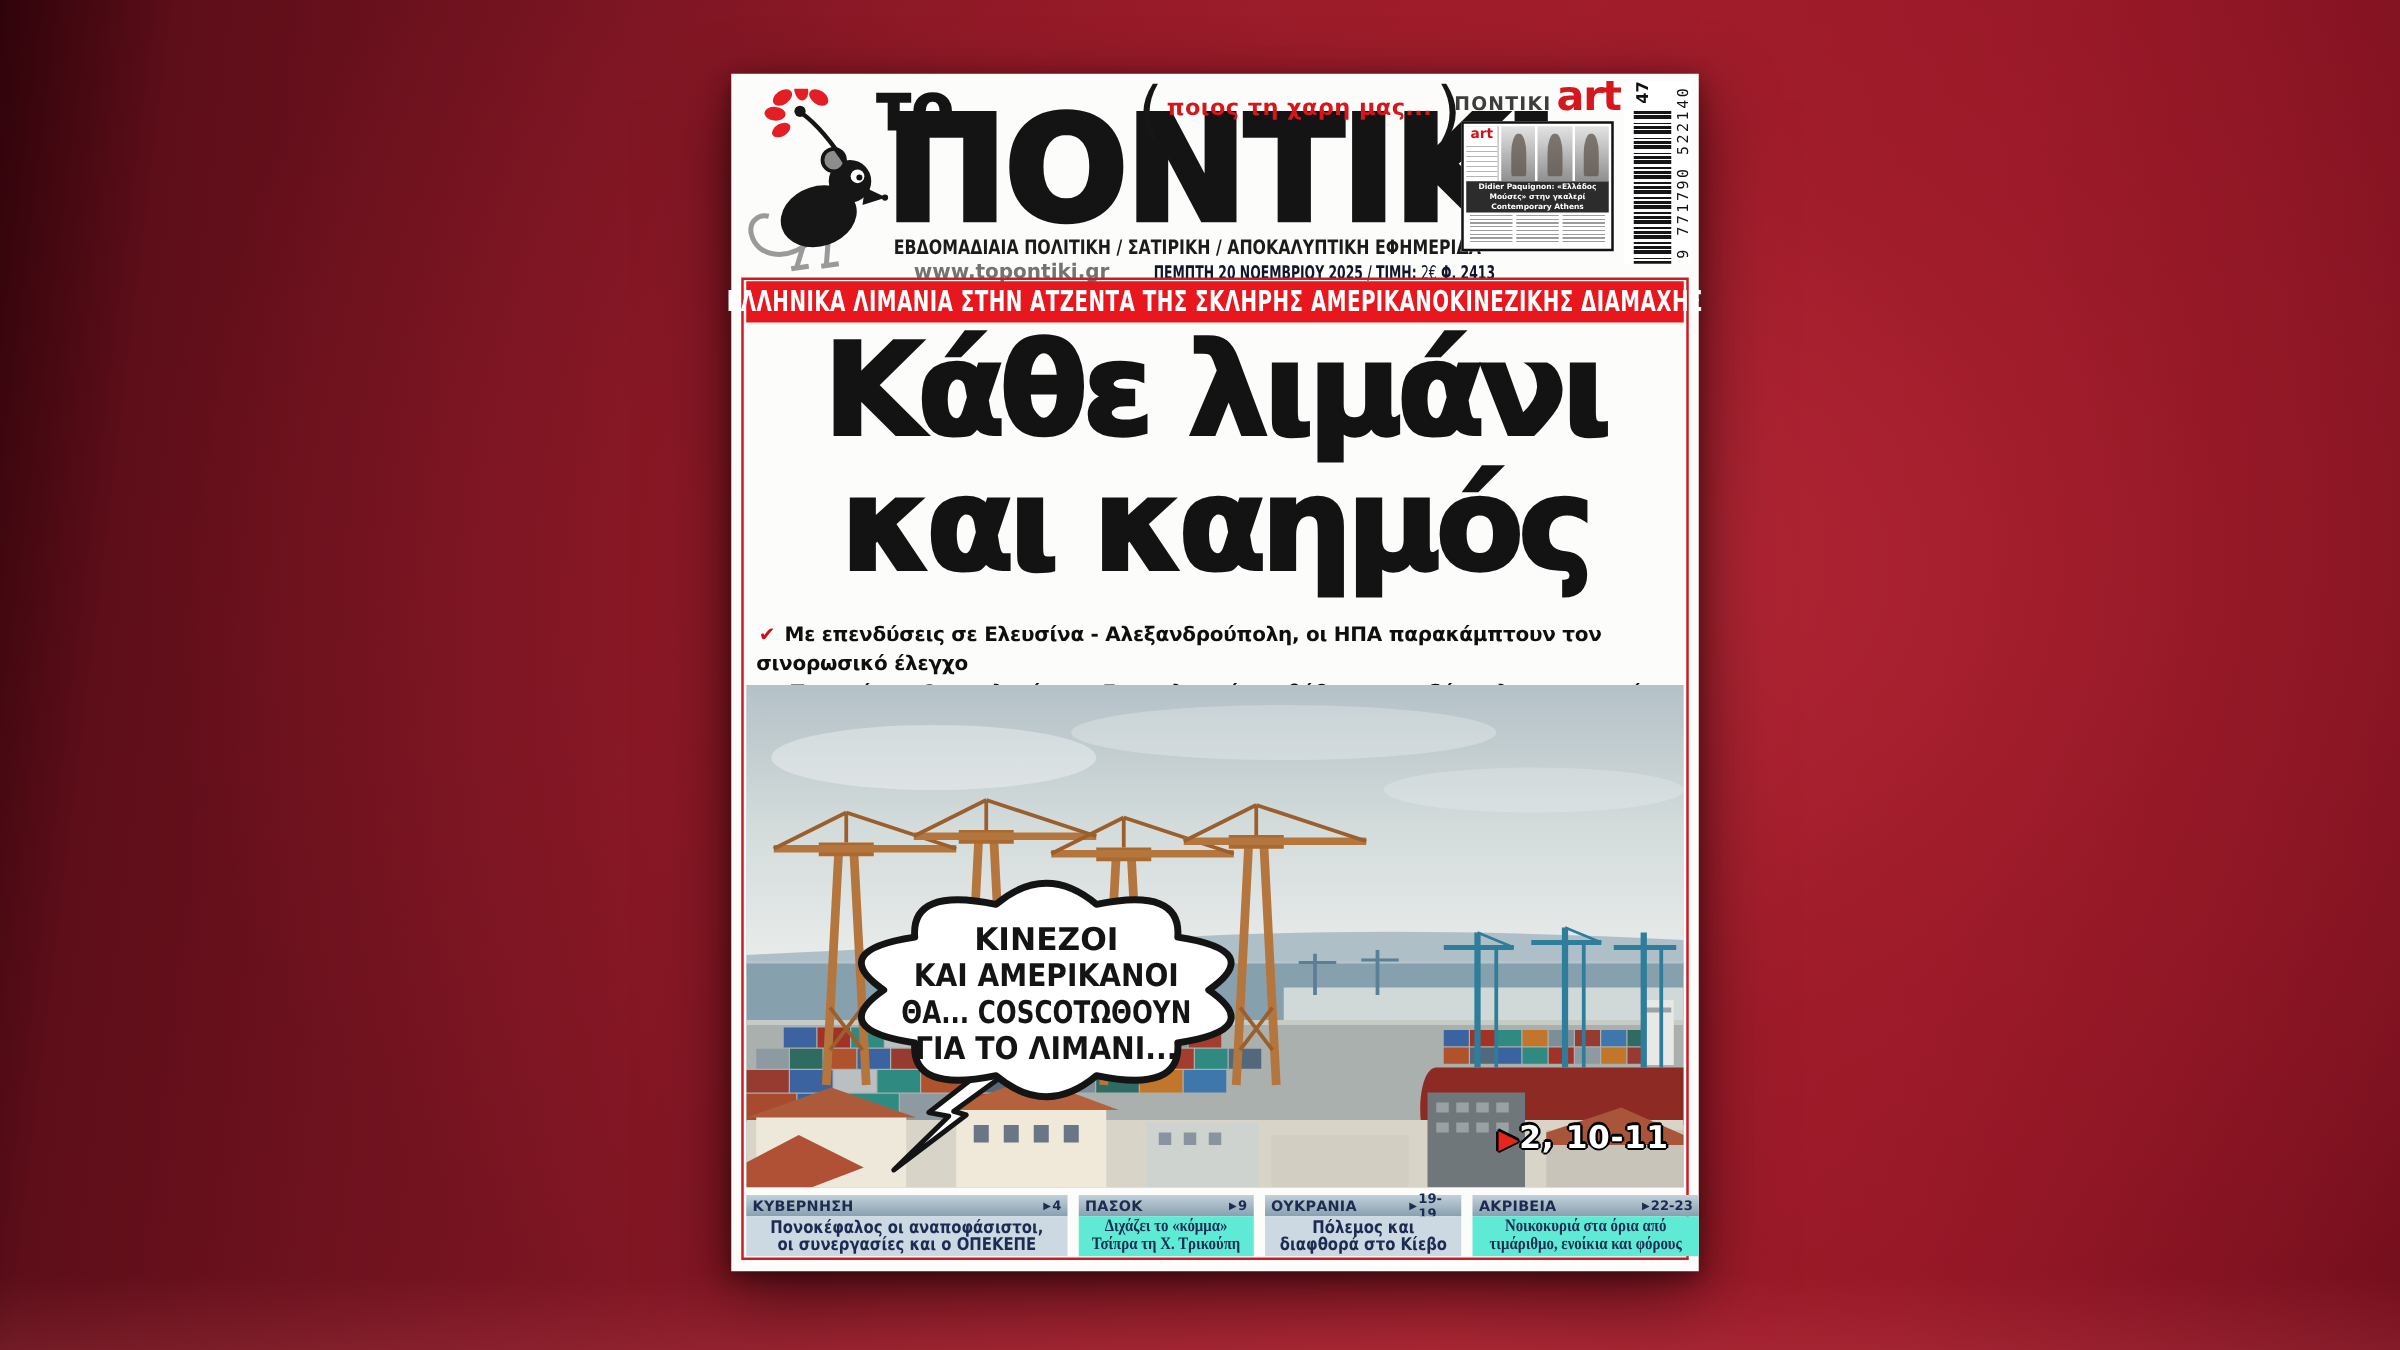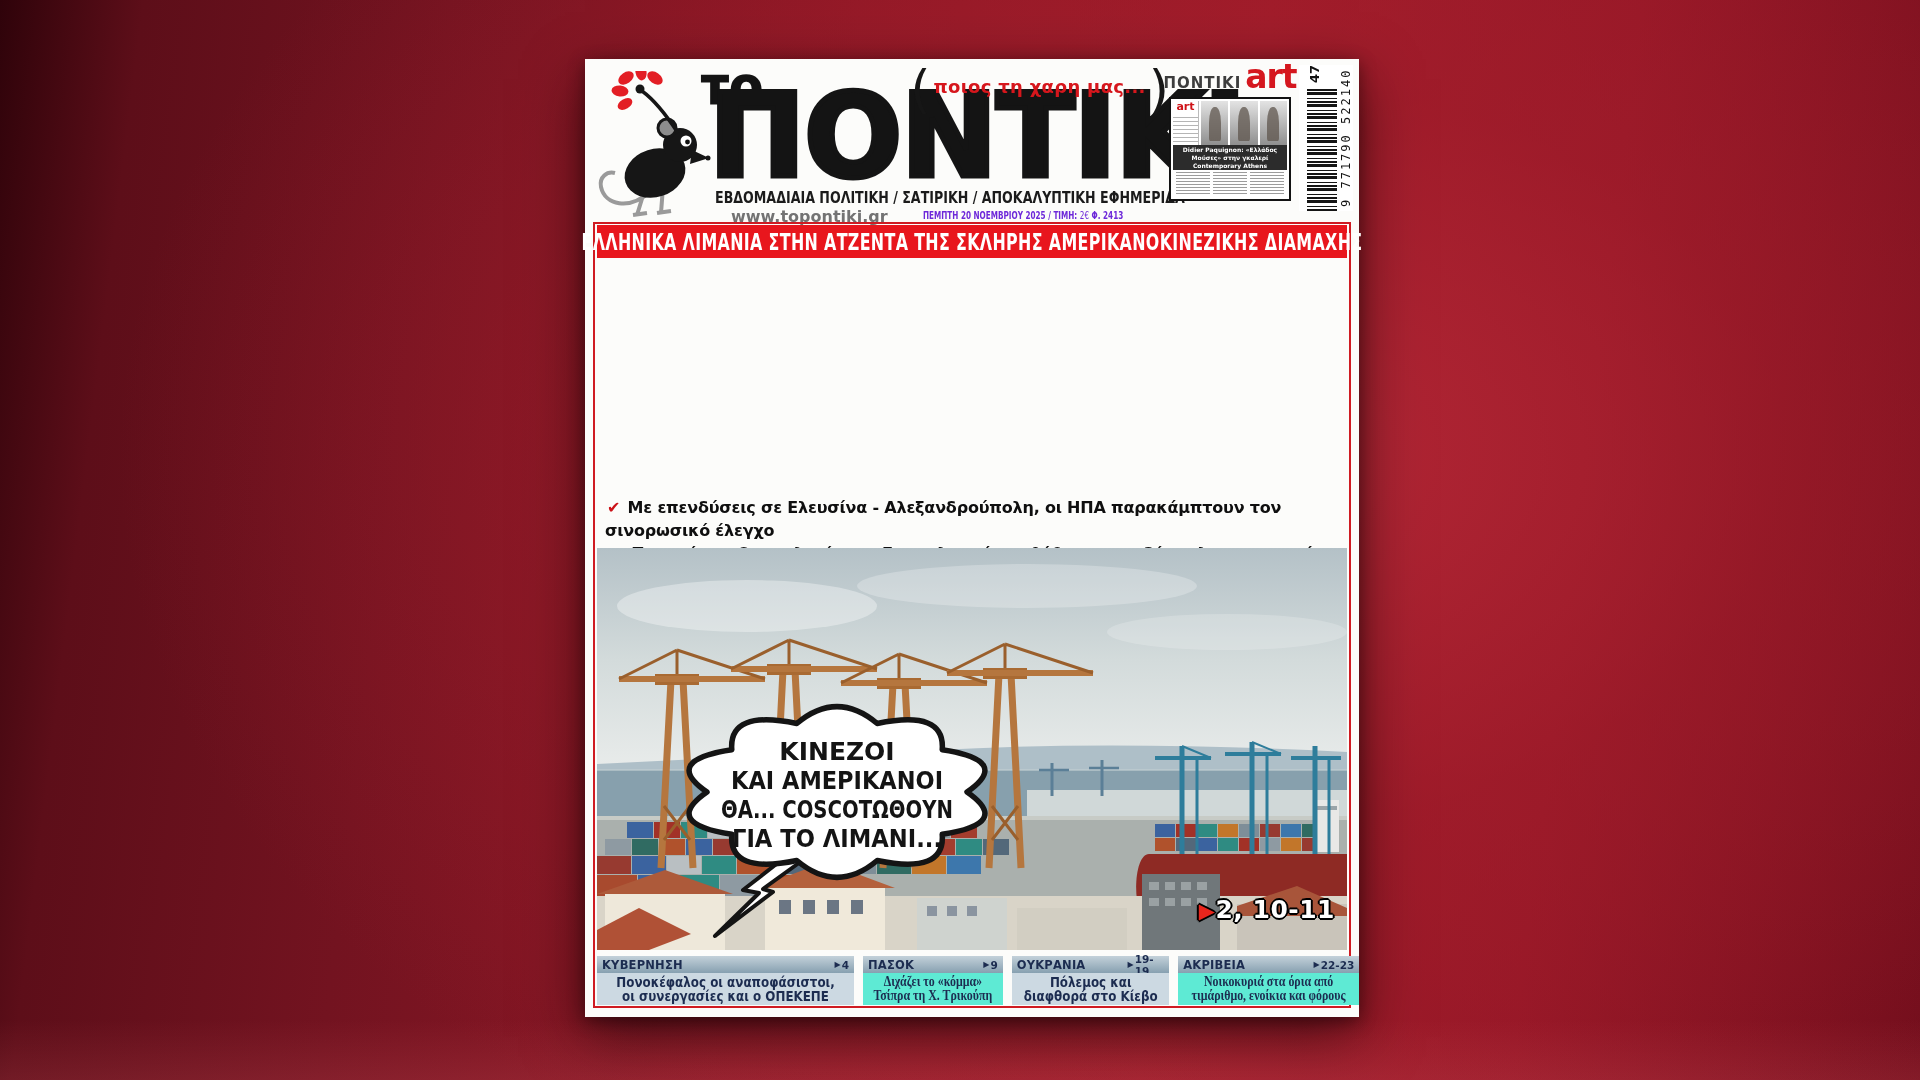--- a/index.html
+++ b/index.html
@@ -20,21 +20,21 @@
 
   
   .mouse{position:absolute;left:10px;top:12px;width:118px;height:150px;}
   .mast-to{position:absolute;left:117px;top:12px;font-size:38px;font-weight:bold;color:#141414;
     -webkit-text-stroke:2.5px #141414;letter-spacing:2px;line-height:1;}
   .mast-title{position:absolute;left:124px;top:26px;font-size:115px;line-height:.9;font-weight:bold;
     color:#141414;-webkit-text-stroke:5px #141414;letter-spacing:-1px;white-space:nowrap;}
   .mast-sub{position:absolute;left:130px;top:129px;font-size:16px;font-weight:bold;color:#1b1b1b;}
   .mast-sub .cond{transform:scaleX(.79);}
   .mast-url{position:absolute;left:146px;top:148px;font-size:16px;font-weight:bold;color:#737373;}
-  .mast-date{position:absolute;left:338px;top:150px;font-size:11px;font-weight:bold;color:#6d28d9;}
+  .mast-date{position:absolute;left:338px;top:150px;font-size:15px;font-weight:bold;color:#0f172a;}
   .mast-date .cond{transform:scaleX(.66);}
   .mast-date .lite{font-weight:normal;}
 
   .tagline{position:absolute;left:318px;top:4px;width:266px;height:54px;display:flex;align-items:center;
     justify-content:flex-end;gap:3px;}
   .tag-paren{font-size:52px;font-weight:400;color:#161616;line-height:.8;}
   .tag-text{color:#d6161c;font-size:18px;font-weight:bold;letter-spacing:.3px;padding-bottom:8px;}
 
   
   .artbox{position:absolute;left:584px;top:6px;width:122px;}
@@ -172,20 +172,24 @@
       </div>
       <div class="ean">9 771790 522140</div>
     </div>
 
     <div class="frame"></div>
 
     <div class="banner">
       <span class="cond">ΕΛΛΗΝΙΚΑ ΛΙΜΑΝΙΑ ΣΤΗΝ ΑΤΖΕΝΤΑ ΤΗΣ ΣΚΛΗΡΗΣ ΑΜΕΡΙΚΑΝΟΚΙΝΕΖΙΚΗΣ ΔΙΑΜΑΧΗΣ</span>
     </div>
 
+    <div class="headline">
+      <div>Κάθε λιμάνι</div>
+      <div>και καημός</div>
+    </div>
 
     <div class="deck">
       <div><span class="check">✔</span> <span>Με επενδύσεις σε Ελευσίνα - Αλεξανδρούπολη, οι ΗΠΑ παρακάμπτουν τον σινορωσικό έλεγχο</span></div>
       <div><span>σε Πειραιά και Θεσσαλονίκη</span> <span class="check">✔</span> <span>Γεωπολιτική αναβάθμιση και δύσκολες ισορροπίες για την Αθήνα</span></div>
     </div>
 
     <div class="photo">
       <svg viewBox="0 0 750 402" width="750" height="402">
         <defs>
           <linearGradient id="sky" x1="0" y1="0" x2="0" y2="1">

